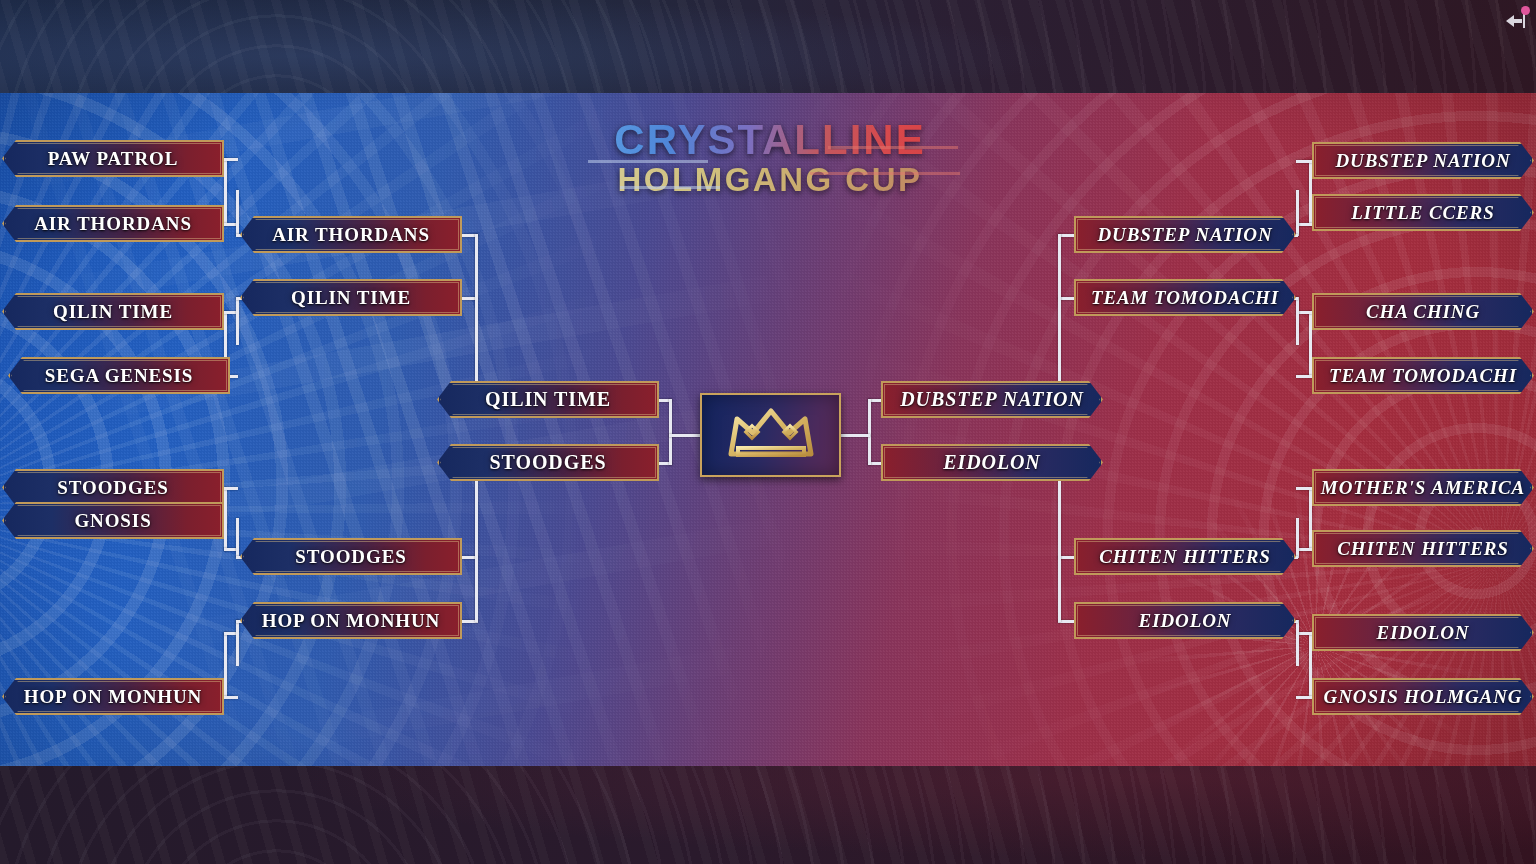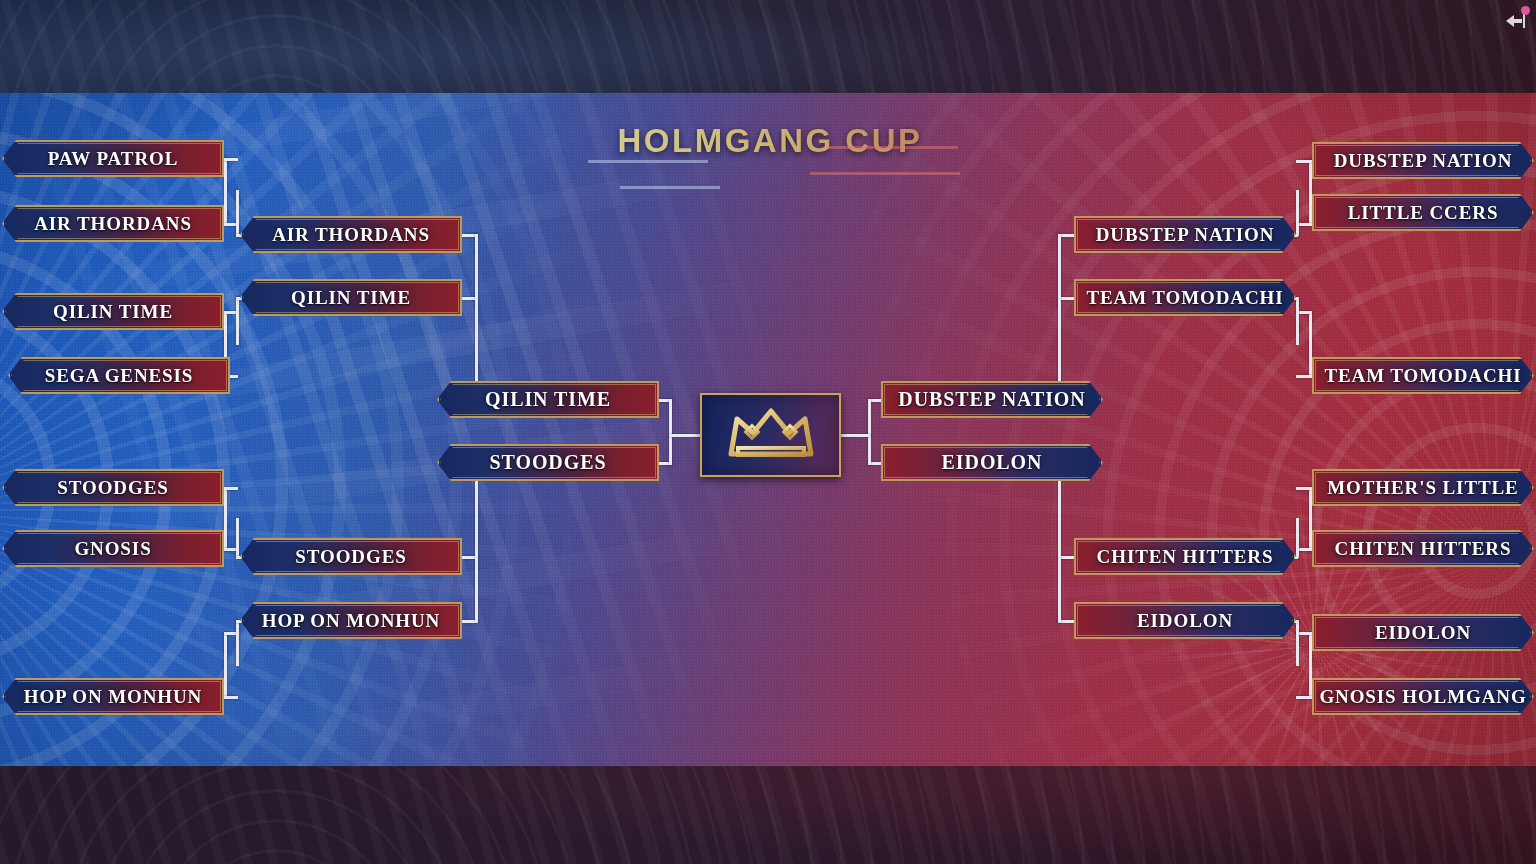--- a/index.html
+++ b/index.html
@@ -114,20 +114,21 @@
   }
   
   .box.left{
     background:linear-gradient(90deg, #16285e 0%, #1d2f66 22%, #4a2243 58%, #7a1f2e 84%, #8a1f2c 100%);
     clip-path:polygon(14px 0, 100% 0, 100% 100%, 14px 100%, 0 50%);
   }
   
   .box.right{
     background:linear-gradient(90deg, #8a1f2c 0%, #6a2340 30%, #2a2a61 68%, #16285e 100%);
     clip-path:polygon(0 0, calc(100% - 14px) 0, 100% 50%, calc(100% - 14px) 100%, 0 100%);
+    font-style:italic;
   }
   
   .box::before{
     content:""; position:absolute; inset:1px; pointer-events:none;
     border:1px solid rgba(224,196,136,.45);
   }
   .box.left::before{ clip-path:polygon(13px 0, 100% 0, 100% 100%, 13px 100%, 0 50%); }
   .box.right::before{ clip-path:polygon(0 0, calc(100% - 13px) 0, 100% 50%, calc(100% - 13px) 100%, 0 100%); }
 
   .r1 .lbl{ font-size:19px; }
@@ -291,21 +292,21 @@
     </div>
   <div class="box left r1" style="left:2px;  top:293px; width:222px;">
       <span class="lbl">QILIN TIME</span>
     </div>
   <div class="box left r1" style="left:8px;  top:357px; width:222px;">
       <span class="lbl">SEGA GENESIS</span>
     </div>
   <div class="box left r1" style="left:2px;  top:469px; width:222px;">
       <span class="lbl">STOODGES</span>
     </div>
-  <div class="box left r1" style="left:2px;  top:530px; width:222px;">
+  <div class="box left r1" style="left:2px;  top:502px; width:222px;">
       <span class="lbl">GNOSIS</span>
     </div>
   <div class="box left r1" style="left:2px;  top:678px; width:222px;">
       <span class="lbl">HOP ON MONHUN</span>
     </div>
 
   <div class="box left r2" style="left:240px; top:216px; width:222px;">
       <span class="lbl">AIR THORDANS</span>
     </div>
   <div class="box left r2" style="left:240px; top:279px; width:222px;">
@@ -344,37 +345,41 @@
   <div class="box right r2" style="left:1074px; top:602px; width:222px;">
       <span class="lbl">EIDOLON</span>
     </div>
 
   <div class="box right r1" style="left:1312px; top:142px; width:222px;">
       <span class="lbl">DUBSTEP NATION</span>
     </div>
   <div class="box right r1" style="left:1312px; top:194px; width:222px;">
       <span class="lbl">LITTLE CCERS</span>
     </div>
+  <div class="box right r1" style="left:1312px; top:293px; width:222px;">
+      <span class="lbl">CHA CHING</span>
+    </div>
   <div class="box right r1" style="left:1312px; top:357px; width:222px;">
       <span class="lbl">TEAM TOMODACHI</span>
     </div>
   <div class="box right r1" style="left:1312px; top:469px; width:222px;">
-      <span class="lbl">MOTHER'S LITTLE</span>
+      <span class="lbl">MOTHER'S AMERICA</span>
     </div>
   <div class="box right r1" style="left:1312px; top:530px; width:222px;">
       <span class="lbl">CHITEN HITTERS</span>
     </div>
   <div class="box right r1" style="left:1312px; top:614px; width:222px;">
       <span class="lbl">EIDOLON</span>
     </div>
   <div class="box right r1" style="left:1312px; top:678px; width:222px;">
       <span class="lbl">GNOSIS HOLMGANG</span>
     </div>
 
   <div id="logo">
+    <div class="logo-l1">CRYSTALLINE</div>
     <div class="logo-l3">HOLMGANG CUP</div>
     <div class="logo-strike" style="left:28px;  top:40px; width:120px;"></div>
     <div class="logo-strike red" style="left:268px; top:26px; width:130px;"></div>
     <div class="logo-strike red" style="left:250px; top:52px; width:150px;"></div>
     <div class="logo-strike" style="left:60px;  top:66px; width:100px;"></div>
   </div>
 
   <div id="crown-box">
     <svg width="92" height="56" viewBox="0 0 92 56">
       <defs>

